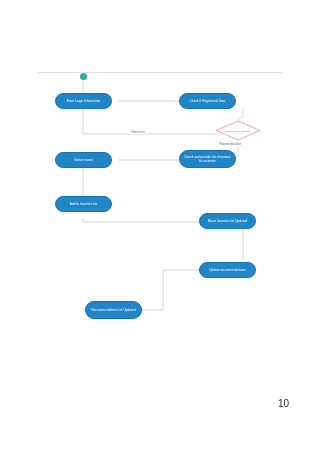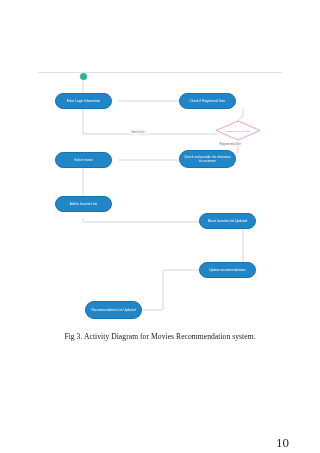--- a/index.html
+++ b/index.html
@@ -116,24 +116,23 @@
     font-size: 7.6px;
     color: #1a1a1a;
     letter-spacing: 0.05px;
   }
 
   
   #page-number {
     position: absolute;
     right: 31px;
     top: 398px;
-    font-family: Liberation Serif, serif;
-    font-size: 13px;
+    font-family: Liberation Sans, sans-serif;
+    font-size: 10px;
     color: #2b2b2b;
-    margin-top: 37px;
   }
 </style>
 </head>
 <body>
 
 <div id="page">
 
   <div id="diagram-area">
 
     <div id="diagram-top-rule"></div>
@@ -205,17 +204,16 @@
     <div class="node" style="left:161px; top:190px; width:57px; height:16px;">
       <span>Update recommendations</span>
     </div>
 
     <div class="node" style="left:47px; top:229px; width:57px; height:18px;">
       <span>Recommendation List Updated</span>
     </div>
 
   </div>
 
-  <div id="figure-caption">Fig 3. Activity Diagram for Movies Recommendation system.</div>
 
   <div id="page-number">10</div>
 
 </div>
 
 </body></html>

